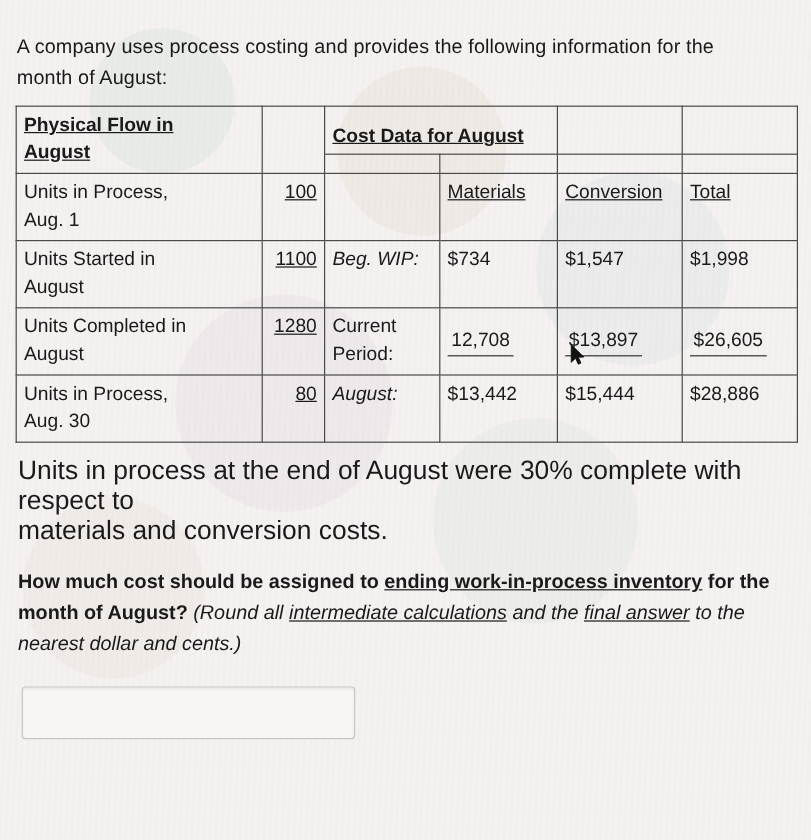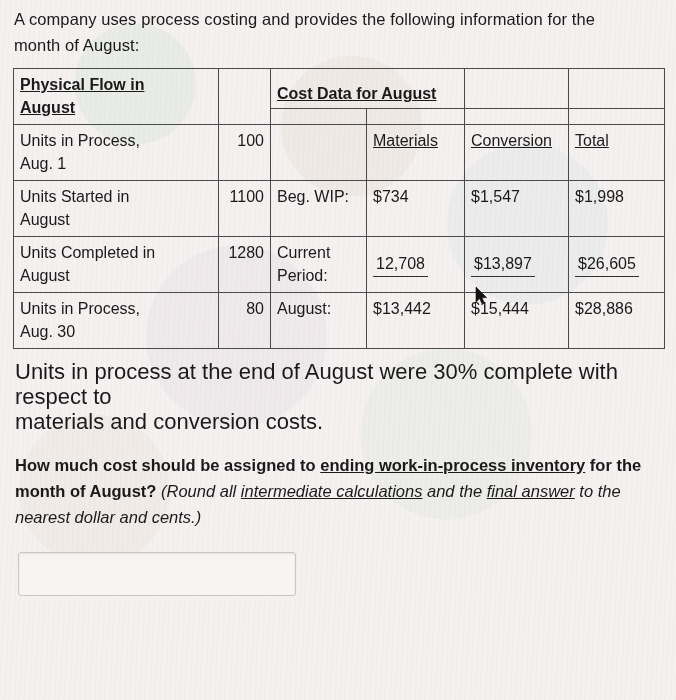--- a/index.html
+++ b/index.html
@@ -26,21 +26,21 @@
       radial-gradient(circle at 78% 32%, rgba(185,205,215,0.15) 0 80px, rgba(0,0,0,0) 81px),
       radial-gradient(circle at 35% 48%, rgba(205,185,200,0.14) 0 90px, rgba(0,0,0,0) 91px),
       radial-gradient(circle at 66% 62%, rgba(190,210,190,0.14) 0 85px, rgba(0,0,0,0) 86px),
       radial-gradient(circle at 14% 70%, rgba(215,200,180,0.14) 0 75px, rgba(0,0,0,0) 76px),
       repeating-linear-gradient(93deg, rgba(0,0,0,0.012) 0 2px, rgba(255,255,255,0) 2px 5px);
     z-index: 0;
   }
   .page {
     position: relative;
     z-index: 1;
-    padding: 4px 10px 0 12px;
+    padding: 24px 10px 0 12px;
     box-sizing: border-box;
   }
   .intro {
     font-size: 16.5px;
     line-height: 26px;
     letter-spacing: 0.1px;
     margin: 2px 0 10px 2px;
   }
   table.flow {
     border-collapse: collapse;
@@ -61,23 +61,25 @@
   .b { font-weight: bold; }
   .hdr-label {
     font-size: 16.5px;
     line-height: 24px;
   }
   td.num {
     text-align: right;
     vertical-align: middle;
     font-size: 16px;
     padding-right: 8px;
+    text-decoration: underline;
   }
   td.midlabel {
     vertical-align: middle;
+    font-style: italic;
   }
   td.mid {
     vertical-align: middle;
   }
   .cell-underline {
     display: inline-block;
     border-bottom: 1.2px solid #333;
     padding: 0 3px 1px 3px;
   }
   .note {

